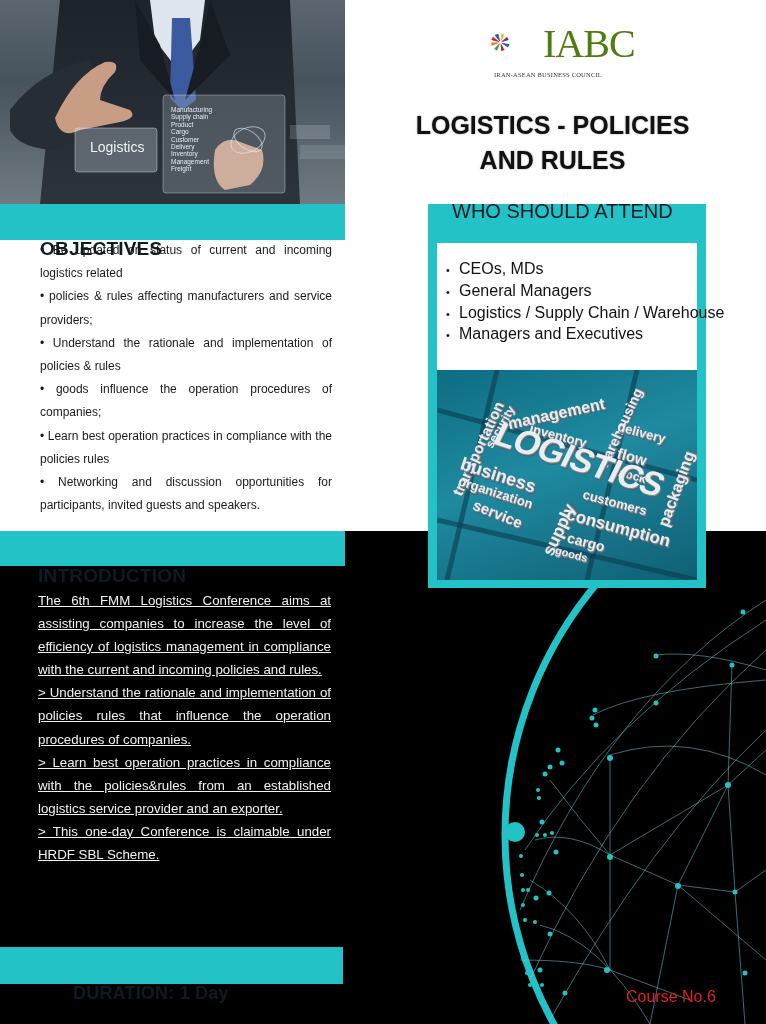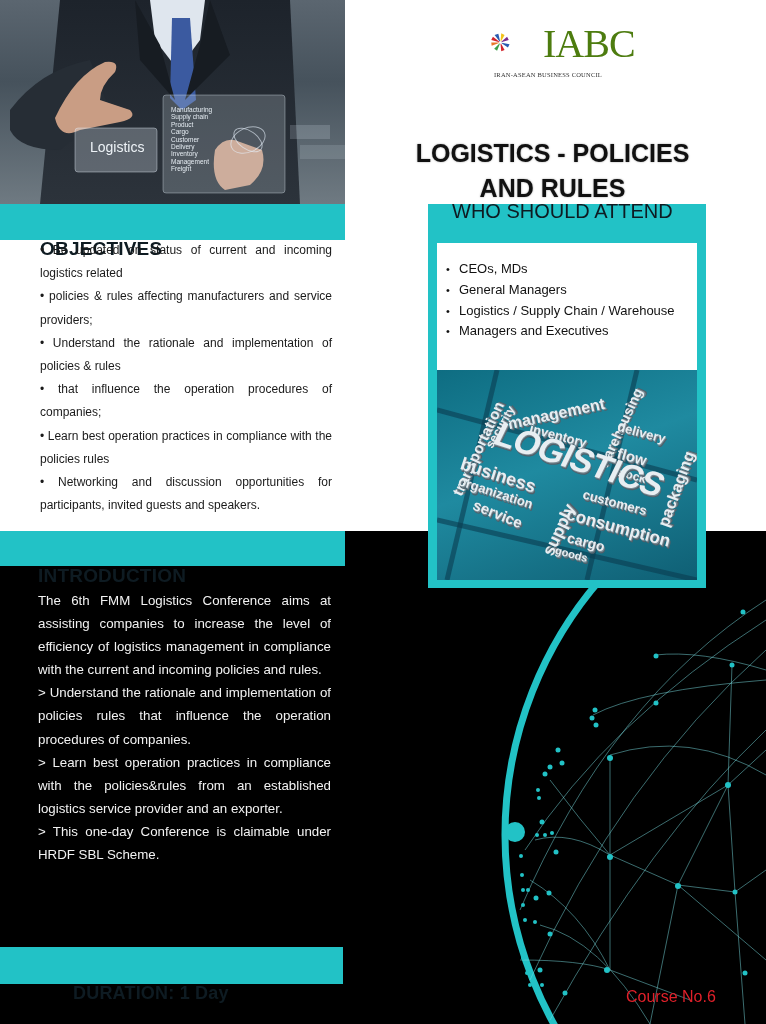--- a/index.html
+++ b/index.html
@@ -18,39 +18,39 @@
 
   .objectives-bar { left: 0; top: 204px; width: 345px; height: 36px; }
   .objectives-title { left: 40px; top: 210px; font-size: 19px; }
 
   .objectives-text { position: absolute; left: 40px; top: 239px; width: 292px; font-size: 12px; line-height: 23.2px; color: #1a1a1a; text-align: justify; }
   .objectives-text p { margin: 0; }
 
   .intro-bar { left: 0; top: 531px; width: 345px; height: 35px; }
   .intro-title { left: 38px; top: 537px; font-size: 19px; }
 
-  .intro-text { position: absolute; left: 38px; top: 589px; width: 293px; font-size: 13.3px; line-height: 23.1px; color: #f2f2f2; text-align: justify; }
+  .intro-text { position: absolute; left: 38px; top: 589px; width: 293px; font-size: 13.3px; line-height: 23.1px; color: #f2f2f2; text-align: justify; text-decoration: underline; }
   .intro-text p { margin: 0; }
 
   .duration-bar { left: 0; top: 947px; width: 343px; height: 37px; }
   .duration-title { left: 73px; top: 955px; font-size: 18px; }
 
   
   .logo { position: absolute; left: 490px; top: 22px; width: 120px; height: 58px; }
   .logo-text { position: absolute; left: 530px; top: 20px; font-family: "Liberation Serif", serif; font-size: 40px; letter-spacing: -1px; color: #2a2a2a; line-height: 44px; }
   .logo-text .logo-i { color: #4d7c0f; text-align: center; }
   .logo-sub { position: absolute; left: 492px; top: 68px; width: 120px; font-family: "Liberation Serif", serif; font-size: 6.5px; color: #333; letter-spacing: 0.2px; white-space: nowrap; }
 
-  .main-title { position: absolute; left: 360px; top: 108px; width: 385px; text-align: center; font-size: 25px; font-weight: bold; line-height: 35px; color: #111; text-shadow: 0 0 2px rgba(0,0,0,0.4); margin-top: 28px; }
+  .main-title { position: absolute; left: 360px; top: 108px; width: 385px; text-align: center; font-size: 25px; font-weight: bold; line-height: 35px; color: #111; text-shadow: 0 0 2px rgba(0,0,0,0.4); }
 
   
   .attend-card { position: absolute; left: 428px; top: 204px; width: 278px; height: 384px; background: #22c2c6; }
   .attend-title { position: absolute; left: 452px; top: 200px; font-size: 20px; font-weight: normal; color: #0e1b22; white-space: nowrap; }
   .attend-inner { position: absolute; left: 437px; top: 243px; width: 260px; height: 127px; background: #fff; }
-  .attend-list { position: absolute; left: 446px; top: 259px; list-style: none; font-size: 13px; line-height: 20.8px; color: #111; }
+  .attend-list { position: absolute; left: 446px; top: 259px; list-style: none; font-size: 16px; line-height: 20.8px; color: #111; }
   .attend-list li::before { content: "•"; display: inline-block; width: 13px; font-size: 11px; }
   .attend-image { position: absolute; left: 437px; top: 370px; width: 260px; height: 210px; overflow: hidden;
                   background: linear-gradient(160deg, #0e6d82 0%, #1f8aa0 45%, #0f5f74 100%); }
 
   .globe { position: absolute; left: 490px; top: 580px; }
 
   .course-no { position: absolute; left: 626px; top: 988px; font-size: 16px; color: #e0202a; }
 </style>
 </head>
 <body>
@@ -118,21 +118,21 @@
   <div>LOGISTICS - POLICIES</div>
   <div>AND  RULES</div>
 </div>
 
 <div class="teal-bar objectives-bar"></div>
 <div class="bar-title objectives-title">OBJECTIVES</div>
 <div class="objectives-text">
   <p>• Be updated on status of current and incoming logistics related</p>
   <p>• policies &amp; rules affecting manufacturers and service providers;</p>
   <p>• Understand the rationale and implementation of policies &amp; rules</p>
-  <p>• that influence the operation procedures of companies;</p>
+  <p>• goods influence the operation procedures of companies;</p>
   <p>• Learn best operation practices in compliance with the policies rules</p>
   <p>• Networking and discussion opportunities for participants, invited guests and speakers.</p>
 </div>
 
 <div class="attend-card"></div>
 <div class="attend-title">WHO SHOULD ATTEND</div>
 <div class="attend-inner"></div>
 <ul class="attend-list">
   <li>CEOs, MDs</li>
   <li>General Managers</li>

